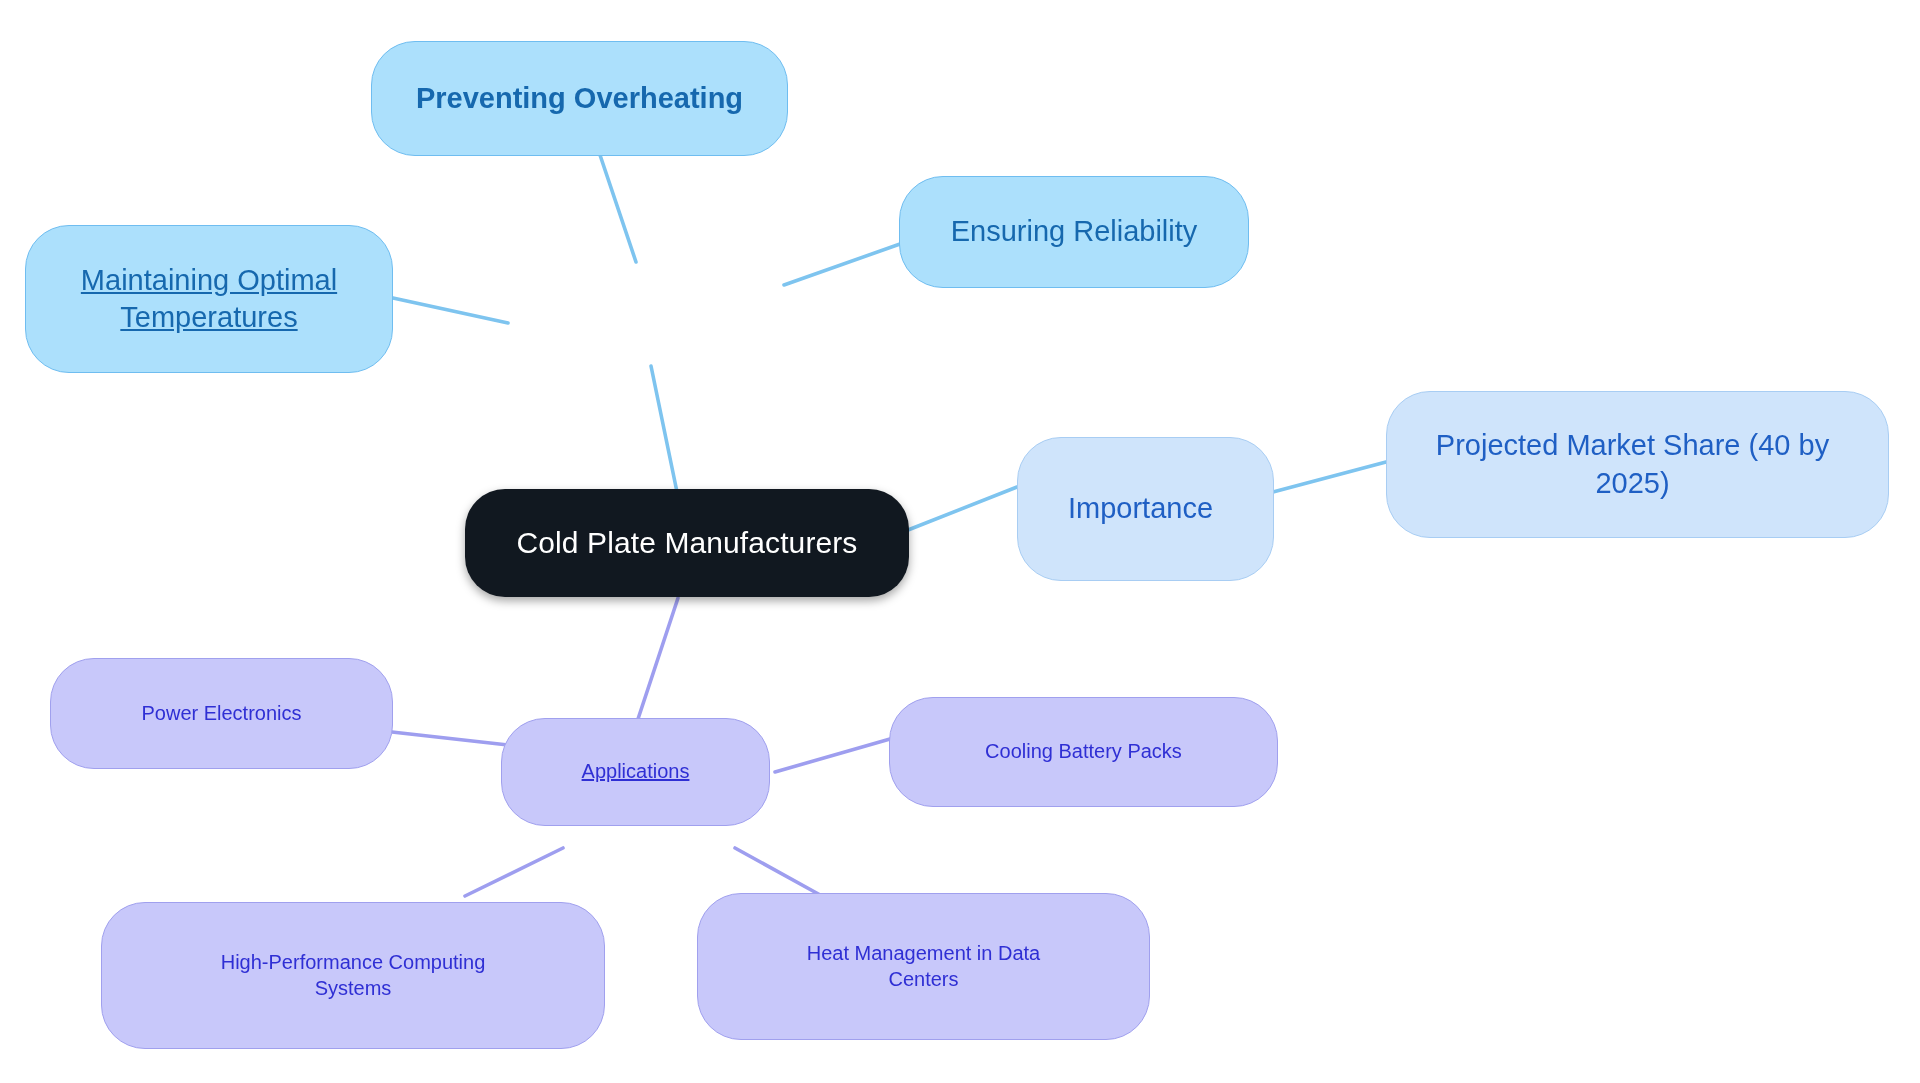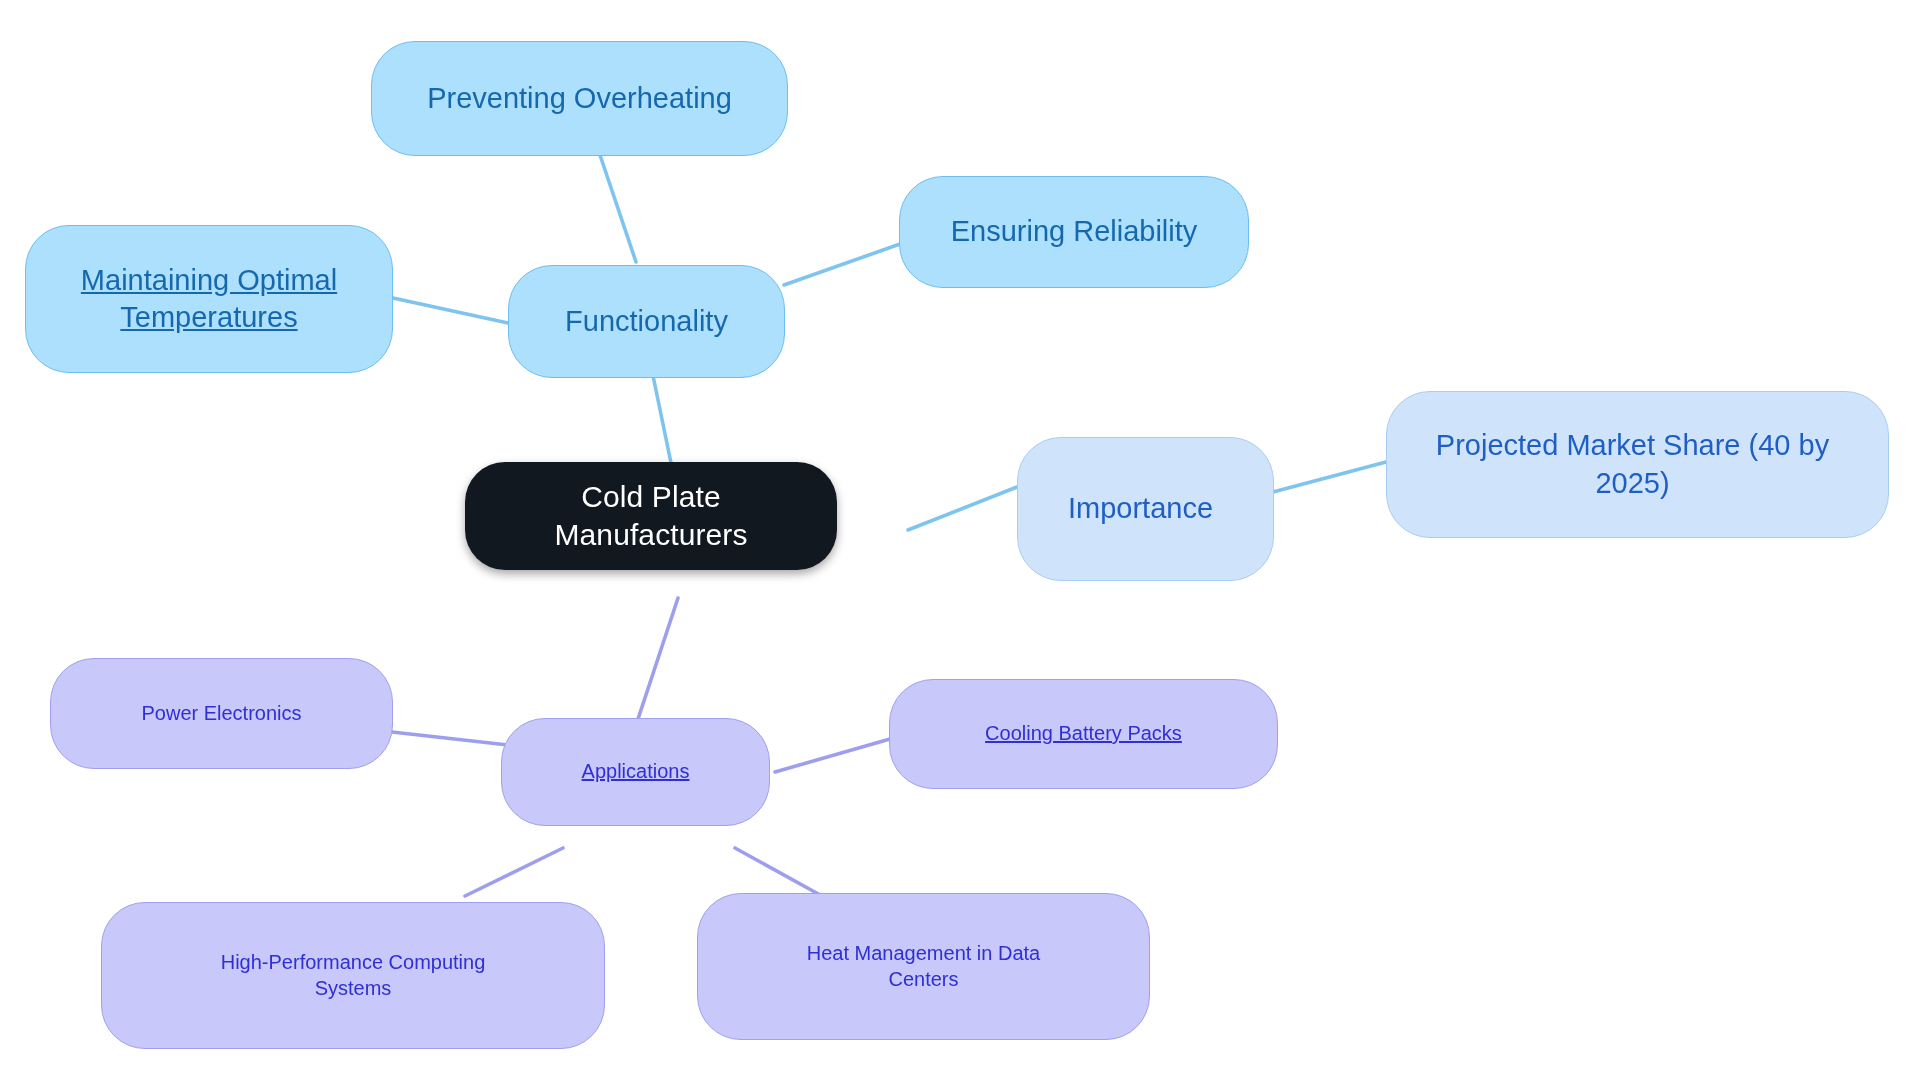--- a/index.html
+++ b/index.html
@@ -87,41 +87,40 @@
 
     <path d="M 508 745 L 392 732" stroke="#9e9eef" stroke-width="3.6" fill="none" stroke-linecap="round"></path>
 
     <path d="M 775 772 L 890 739" stroke="#9e9eef" stroke-width="3.6" fill="none" stroke-linecap="round"></path>
 
     <path d="M 563 848 L 465 896" stroke="#9e9eef" stroke-width="3.6" fill="none" stroke-linecap="round"></path>
 
     <path d="M 735 848 L 822 896" stroke="#9e9eef" stroke-width="3.6" fill="none" stroke-linecap="round"></path>
   </svg>
 
-  <div class="node root" style="left:465px; top:462px; width:372px; height:108px;">Cold Plate Manufacturers</div>
+  <div class="node root" style="left:465px; top:489px; width:444px; height:108px;">Cold Plate Manufacturers</div>
 
-  <div class="node blue" style="left:508px; top:265px; width:277px; height:113px;">Functionality</div>
 
-  <div class="node blue" style="left:371px; top:41px; width:417px; height:115px;">Preventing Overheating</div>
+  <div class="node blue" style="left:371px; top:41px; width:417px; height:115px;font-weight:bold;">Preventing Overheating</div>
 
   <div class="node blue" style="left:899px; top:176px; width:350px; height:112px;">Ensuring Reliability</div>
 
   <div class="node blue" style="left:25px; top:225px; width:368px; height:148px;text-decoration:underline;">Maintaining Optimal
 Temperatures</div>
 
   <div class="node lightblue" style="left:1017px; top:437px; width:257px; height:144px;">Importance</div>
 
   <div class="node lightblue" style="left:1386px; top:391px; width:503px; height:147px;">Projected Market Share (40 by
 2025)</div>
 
   <div class="node purple" style="left:501px; top:718px; width:269px; height:108px;text-decoration:underline;">Applications</div>
 
   <div class="node purple" style="left:50px; top:658px; width:343px; height:111px;">Power Electronics</div>
 
-  <div class="node purple" style="left:889px; top:679px; width:389px; height:110px;text-decoration:underline;">Cooling Battery Packs</div>
+  <div class="node purple" style="left:889px; top:697px; width:389px; height:110px;">Cooling Battery Packs</div>
 
   <div class="node purple" style="left:101px; top:902px; width:504px; height:147px;">High-Performance Computing
 Systems</div>
 
   <div class="node purple" style="left:697px; top:893px; width:453px; height:147px;">Heat Management in Data
 Centers</div>
 
 </div>
 
 </body></html>

